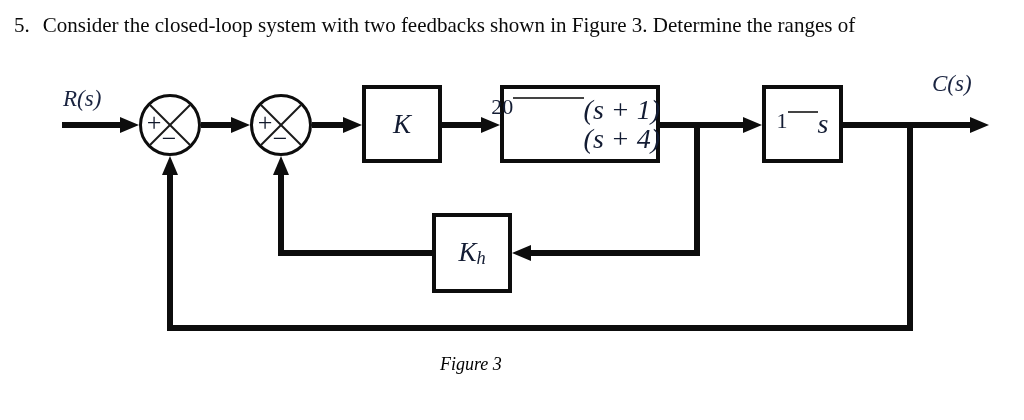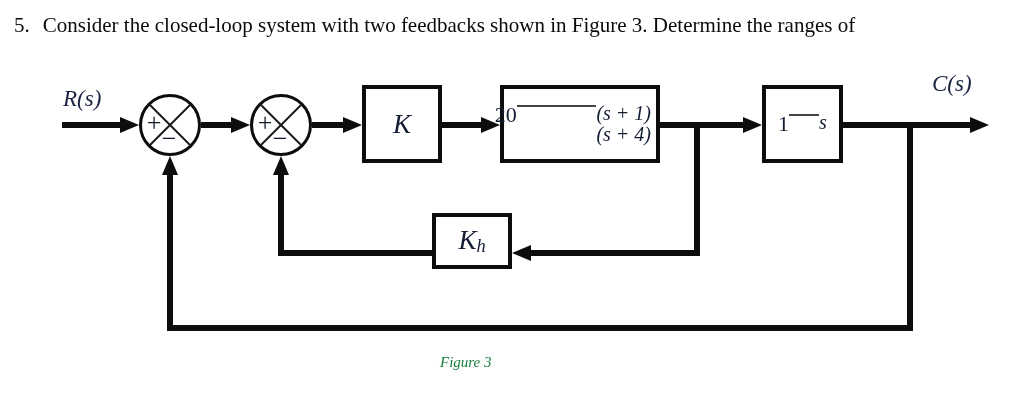--- a/index.html
+++ b/index.html
@@ -46,21 +46,21 @@
     align-items: center;
     justify-content: center;
     flex-direction: column;
     color: #131c33;
     font-family: "Liberation Serif", serif;
   }
   .block-label { font-size: 27px; font-style: italic; }
   .frac { display: flex; flex-direction: row; align-items: flex-start; line-height: 1.05; }
   .frac .num { font-size: 22px; }
   .frac .bar { height: 2px; background: #444; margin: 2px 0 3px 0; }
-  .frac .den { font-size: 20px; font-style: italic; }
+  .frac .den { font-size: 28px; font-style: italic; }
 
   .junction {
     position: absolute;
     width: 62px;
     height: 62px;
     border: 3px solid #0d0d0d;
     border-radius: 50%;
     background: #ffffff;
   }
   .junction svg { position: absolute; left: 0; top: 0; }
@@ -82,22 +82,22 @@
     font-size: 23px;
     color: #1a2440;
     white-space: nowrap;
   }
   .caption {
     position: absolute;
     left: 440px;
     top: 354px;
     font-family: "Liberation Serif", serif;
     font-style: italic;
-    font-size: 15px;
-    color: #15803d;
+    font-size: 18px;
+    color: #000000;
   }
 </style>
 </head>
 <body>
 
 <div class="page">
 
   <div class="problem">
     <span>5.</span>
     <div class="ptext">
@@ -165,21 +165,21 @@
       </div>
     </div>
 
     <div class="h-line" style="left:843px; top:122px; width:130px;"></div>
     <div class="arr arr-right" style="left:970px; top:117px;"></div>
     <div class="v-line" style="left:907px; top:122px; height:209px;"></div>
 
     <div class="h-line" style="left:528px; top:250px; width:172px;"></div>
     <div class="arr arr-left" style="left:512px; top:245px;"></div>
 
-    <div class="block" style="left:432px; top:213px; width:80px; height:56px;">
+    <div class="block" style="left:432px; top:213px; width:80px; height:80px;">
       <span class="block-label"><span>K</span><sub class="kh-sub">h</sub></span>
     </div>
 
     <div class="h-line" style="left:278px; top:250px; width:154px;"></div>
     <div class="v-line" style="left:278px; top:172px; height:84px;"></div>
     <div class="arr arr-up" style="left:273px; top:156px;"></div>
 
     <div class="h-line" style="left:167px; top:325px; width:746px;"></div>
     <div class="v-line" style="left:167px; top:172px; height:159px;"></div>
     <div class="arr arr-up" style="left:162px; top:156px;"></div>

